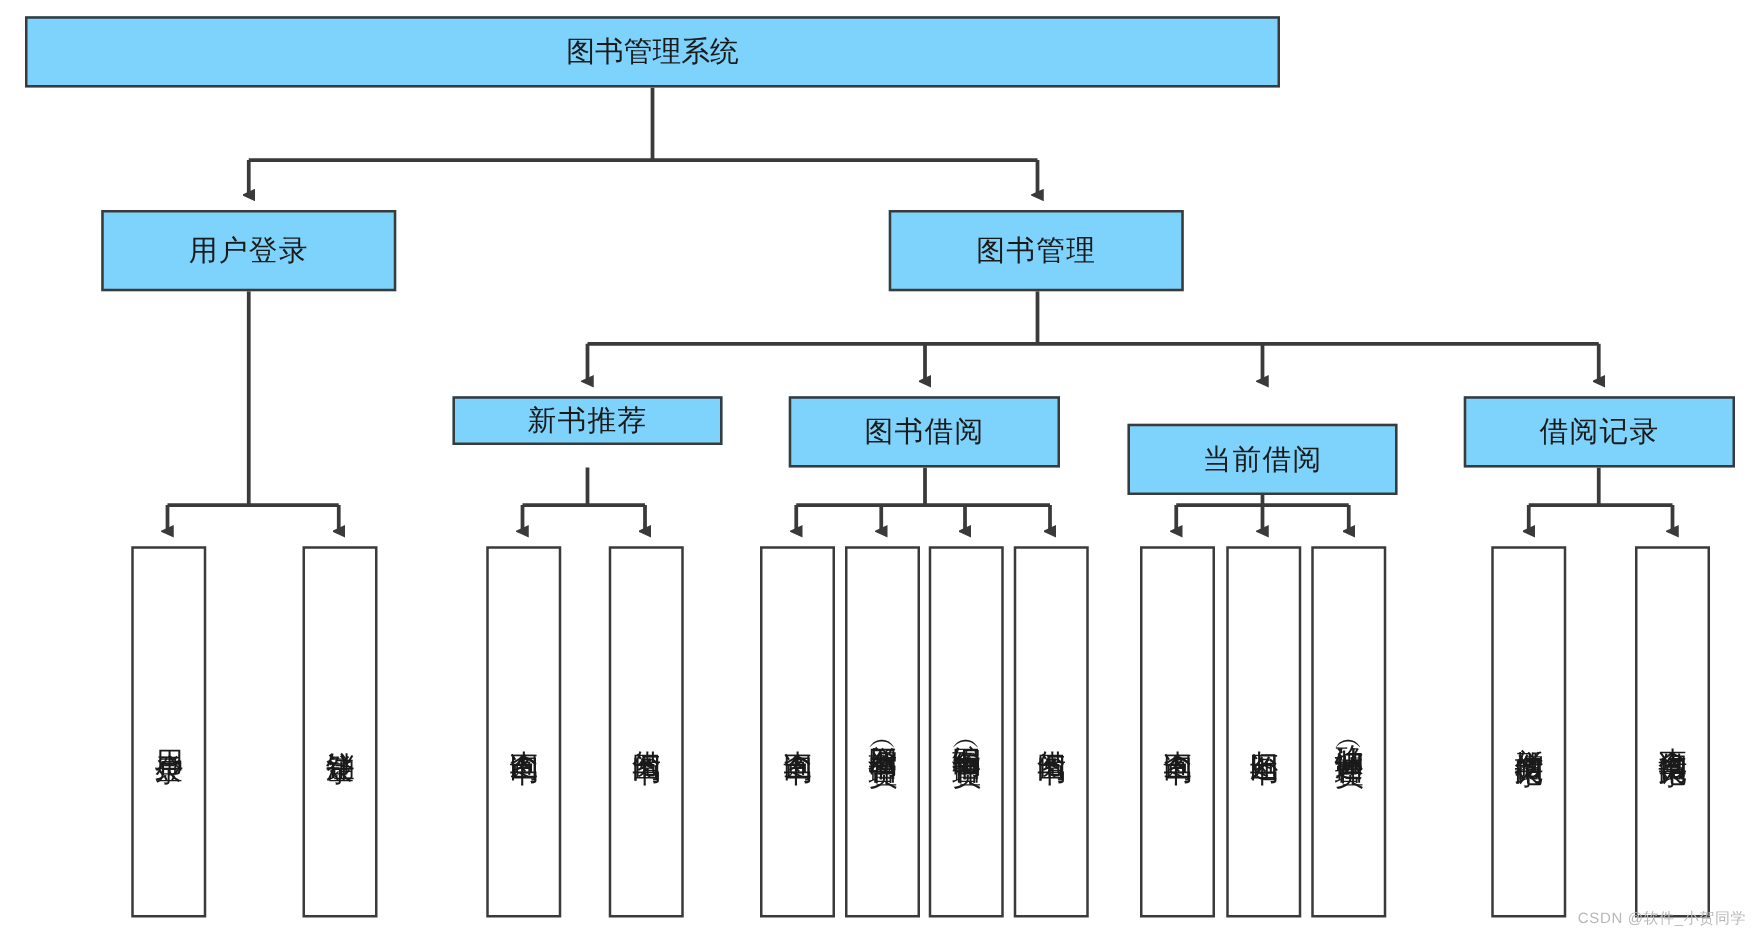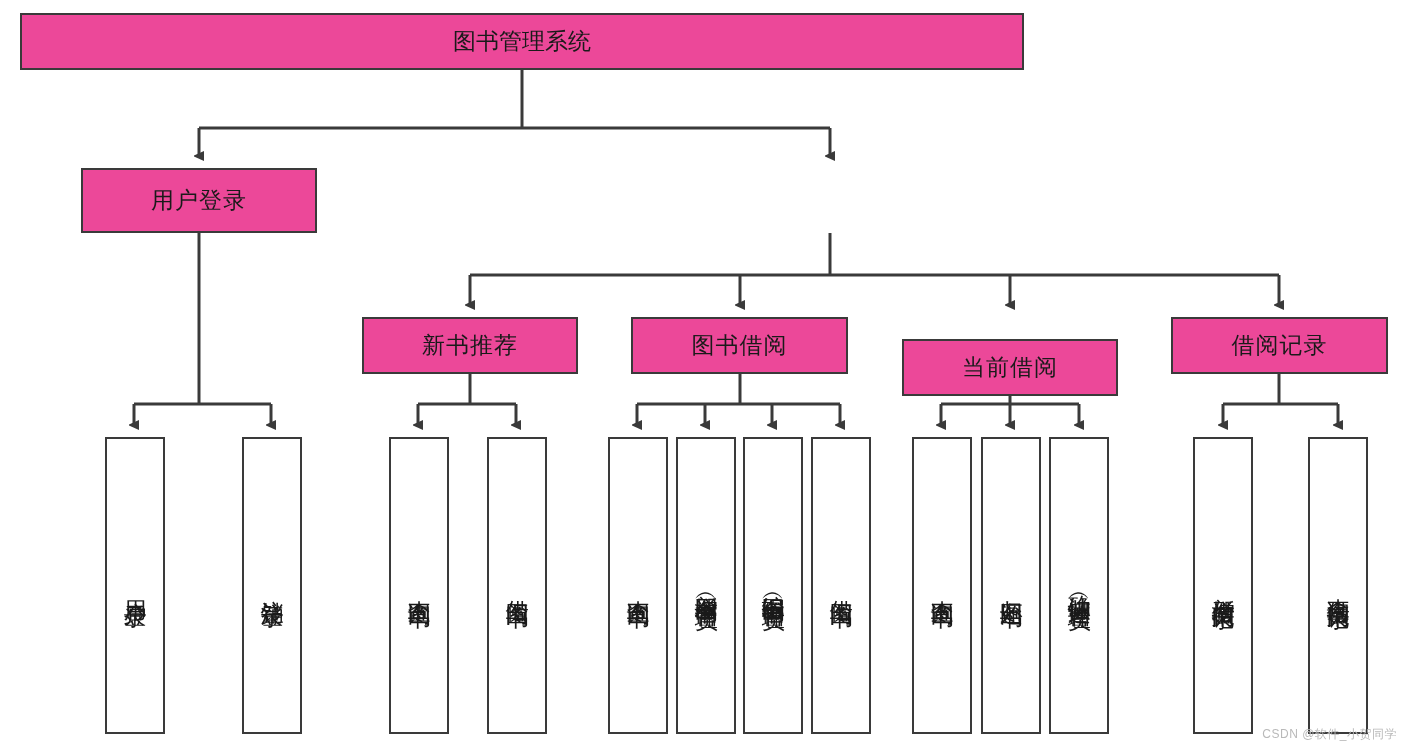--- a/index.html
+++ b/index.html
@@ -14,21 +14,21 @@
     position: relative;
     width: 1405px;
     height: 747px;
     background: #ffffff;
     overflow: hidden;
   }
   .node {
     position: absolute;
     box-sizing: border-box;
     border: 2px solid #3a3a3a;
-    background: #ec4899;
+    background: #7dd3fc;
     display: flex;
     align-items: center;
     justify-content: center;
     color: #1a1a1a;
   }
   .node.h {
     font-size: 23px;
     letter-spacing: 1px;
   }
   .node.root {
@@ -126,22 +126,25 @@
     </g>
   </svg>
 
   <div class="node root" style="left:20px; top:13px; width:1004px; height:57px;">
     <span>图书管理系统</span>
   </div>
 
   <div class="node h" style="left:81px; top:168px; width:236px; height:65px;">
     <span>用户登录</span>
   </div>
-
-  <div class="node h" style="left:362px; top:317px; width:216px; height:57px;align-items:center;">
+  <div class="node h" style="left:711px; top:168px; width:236px; height:65px;">
+    <span>图书管理</span>
+  </div>
+
+  <div class="node h" style="left:362px; top:317px; width:216px; height:39px;align-items:center;">
     <span>新书推荐</span>
   </div>
   <div class="node h" style="left:631px; top:317px; width:217px; height:57px;">
     <span>图书借阅</span>
   </div>
   <div class="node h" style="left:902px; top:317px; width:216px; height:57px;margin-top:22px;">
     <span>当前借阅</span>
   </div>
   <div class="node h" style="left:1171px; top:317px; width:217px; height:57px;">
     <span>借阅记录</span>

